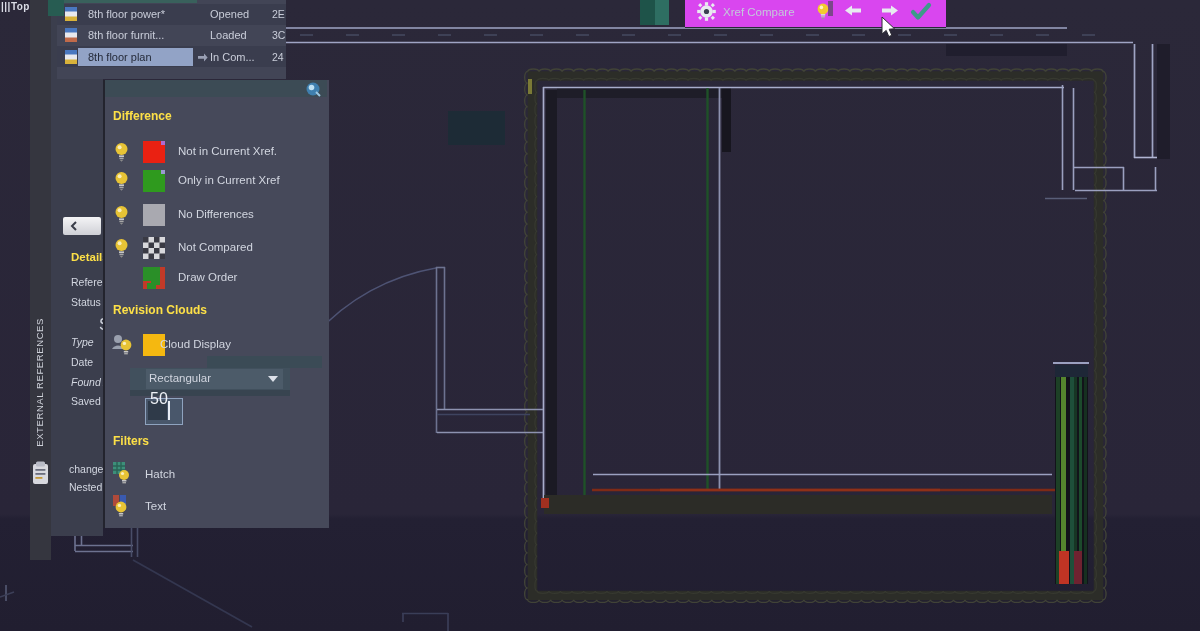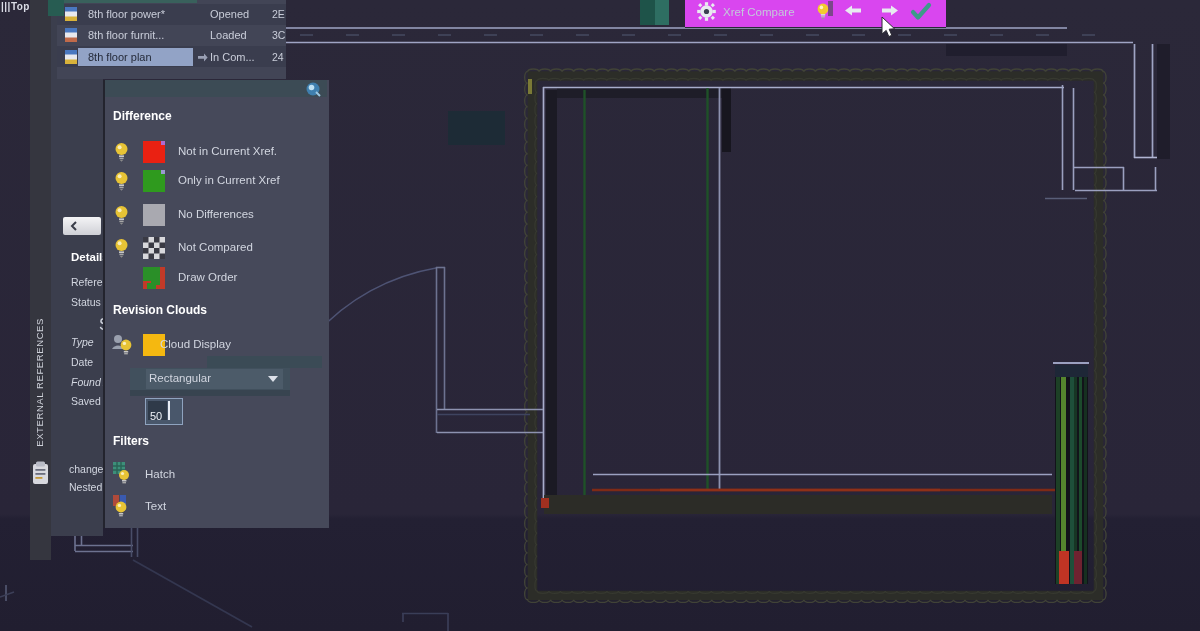--- a/index.html
+++ b/index.html
@@ -1,20 +1,20 @@
 <!DOCTYPE html>
 <html><head><meta charset="utf-8">
 <style>
 html,body{margin:0;padding:0;}
 body{width:1200px;height:631px;overflow:hidden;position:relative;
  font-family:"Liberation Sans",sans-serif;
  background:linear-gradient(180deg,#2b2839 0%,#292538 81.5%,#232033 82.2%,#211e30 100%);}
 .abs{position:absolute;}
 .lbl{color:#d2d6e0;font-size:11.5px;}
-.hdr{color:#ffffff;font-size:12px;font-weight:bold;}
+.hdr{color:#fde047;font-size:12px;font-weight:bold;}
 </style></head>
 <body>
 
 <svg class="abs" style="left:0;top:0;z-index:1" width="1200" height="631" viewBox="0 0 1200 631">
 
   <rect x="448" y="111" width="57" height="34" fill="#1d2b36"></rect>
 
   <rect x="532.5" y="76" width="566" height="519.5" fill="none" stroke="#2c2d28" stroke-width="9.5"></rect>
   <path d="M 527.6 71.5 a 5.8 2.9 0 0 1 11.51 0 a 5.8 2.9 0 0 1 11.51 0 a 5.8 2.9 0 0 1 11.51 0 a 5.8 2.9 0 0 1 11.51 0 a 5.8 2.9 0 0 1 11.51 0 a 5.8 2.9 0 0 1 11.51 0 a 5.8 2.9 0 0 1 11.51 0 a 5.8 2.9 0 0 1 11.51 0 a 5.8 2.9 0 0 1 11.51 0 a 5.8 2.9 0 0 1 11.51 0 a 5.8 2.9 0 0 1 11.51 0 a 5.8 2.9 0 0 1 11.51 0 a 5.8 2.9 0 0 1 11.51 0 a 5.8 2.9 0 0 1 11.51 0 a 5.8 2.9 0 0 1 11.51 0 a 5.8 2.9 0 0 1 11.51 0 a 5.8 2.9 0 0 1 11.51 0 a 5.8 2.9 0 0 1 11.51 0 a 5.8 2.9 0 0 1 11.51 0 a 5.8 2.9 0 0 1 11.51 0 a 5.8 2.9 0 0 1 11.51 0 a 5.8 2.9 0 0 1 11.51 0 a 5.8 2.9 0 0 1 11.51 0 a 5.8 2.9 0 0 1 11.51 0 a 5.8 2.9 0 0 1 11.51 0 a 5.8 2.9 0 0 1 11.51 0 a 5.8 2.9 0 0 1 11.51 0 a 5.8 2.9 0 0 1 11.51 0 a 5.8 2.9 0 0 1 11.51 0 a 5.8 2.9 0 0 1 11.51 0 a 5.8 2.9 0 0 1 11.51 0 a 5.8 2.9 0 0 1 11.51 0 a 5.8 2.9 0 0 1 11.51 0 a 5.8 2.9 0 0 1 11.51 0 a 5.8 2.9 0 0 1 11.51 0 a 5.8 2.9 0 0 1 11.51 0 a 5.8 2.9 0 0 1 11.51 0 a 5.8 2.9 0 0 1 11.51 0 a 5.8 2.9 0 0 1 11.51 0 a 5.8 2.9 0 0 1 11.51 0 a 5.8 2.9 0 0 1 11.51 0 a 5.8 2.9 0 0 1 11.51 0 a 5.8 2.9 0 0 1 11.51 0 a 5.8 2.9 0 0 1 11.51 0 a 5.8 2.9 0 0 1 11.51 0 a 5.8 2.9 0 0 1 11.51 0 a 5.8 2.9 0 0 1 11.51 0 a 5.8 2.9 0 0 1 11.51 0 a 5.8 2.9 0 0 1 11.51 0 a 5.8 2.9 0 0 1 11.51 0 a 2.9 5.8 0 0 1 0 11.74 a 2.9 5.8 0 0 1 0 11.74 a 2.9 5.8 0 0 1 0 11.74 a 2.9 5.8 0 0 1 0 11.74 a 2.9 5.8 0 0 1 0 11.74 a 2.9 5.8 0 0 1 0 11.74 a 2.9 5.8 0 0 1 0 11.74 a 2.9 5.8 0 0 1 0 11.74 a 2.9 5.8 0 0 1 0 11.74 a 2.9 5.8 0 0 1 0 11.74 a 2.9 5.8 0 0 1 0 11.74 a 2.9 5.8 0 0 1 0 11.74 a 2.9 5.8 0 0 1 0 11.74 a 2.9 5.8 0 0 1 0 11.74 a 2.9 5.8 0 0 1 0 11.74 a 2.9 5.8 0 0 1 0 11.74 a 2.9 5.8 0 0 1 0 11.74 a 2.9 5.8 0 0 1 0 11.74 a 2.9 5.8 0 0 1 0 11.74 a 2.9 5.8 0 0 1 0 11.74 a 2.9 5.8 0 0 1 0 11.74 a 2.9 5.8 0 0 1 0 11.74 a 2.9 5.8 0 0 1 0 11.74 a 2.9 5.8 0 0 1 0 11.74 a 2.9 5.8 0 0 1 0 11.74 a 2.9 5.8 0 0 1 0 11.74 a 2.9 5.8 0 0 1 0 11.74 a 2.9 5.8 0 0 1 0 11.74 a 2.9 5.8 0 0 1 0 11.74 a 2.9 5.8 0 0 1 0 11.74 a 2.9 5.8 0 0 1 0 11.74 a 2.9 5.8 0 0 1 0 11.74 a 2.9 5.8 0 0 1 0 11.74 a 2.9 5.8 0 0 1 0 11.74 a 2.9 5.8 0 0 1 0 11.74 a 2.9 5.8 0 0 1 0 11.74 a 2.9 5.8 0 0 1 0 11.74 a 2.9 5.8 0 0 1 0 11.74 a 2.9 5.8 0 0 1 0 11.74 a 2.9 5.8 0 0 1 0 11.74 a 2.9 5.8 0 0 1 0 11.74 a 2.9 5.8 0 0 1 0 11.74 a 2.9 5.8 0 0 1 0 11.74 a 2.9 5.8 0 0 1 0 11.74 a 2.9 5.8 0 0 1 0 11.74 a 5.8 2.9 0 0 1 -11.51 0 a 5.8 2.9 0 0 1 -11.51 0 a 5.8 2.9 0 0 1 -11.51 0 a 5.8 2.9 0 0 1 -11.51 0 a 5.8 2.9 0 0 1 -11.51 0 a 5.8 2.9 0 0 1 -11.51 0 a 5.8 2.9 0 0 1 -11.51 0 a 5.8 2.9 0 0 1 -11.51 0 a 5.8 2.9 0 0 1 -11.51 0 a 5.8 2.9 0 0 1 -11.51 0 a 5.8 2.9 0 0 1 -11.51 0 a 5.8 2.9 0 0 1 -11.51 0 a 5.8 2.9 0 0 1 -11.51 0 a 5.8 2.9 0 0 1 -11.51 0 a 5.8 2.9 0 0 1 -11.51 0 a 5.8 2.9 0 0 1 -11.51 0 a 5.8 2.9 0 0 1 -11.51 0 a 5.8 2.9 0 0 1 -11.51 0 a 5.8 2.9 0 0 1 -11.51 0 a 5.8 2.9 0 0 1 -11.51 0 a 5.8 2.9 0 0 1 -11.51 0 a 5.8 2.9 0 0 1 -11.51 0 a 5.8 2.9 0 0 1 -11.51 0 a 5.8 2.9 0 0 1 -11.51 0 a 5.8 2.9 0 0 1 -11.51 0 a 5.8 2.9 0 0 1 -11.51 0 a 5.8 2.9 0 0 1 -11.51 0 a 5.8 2.9 0 0 1 -11.51 0 a 5.8 2.9 0 0 1 -11.51 0 a 5.8 2.9 0 0 1 -11.51 0 a 5.8 2.9 0 0 1 -11.51 0 a 5.8 2.9 0 0 1 -11.51 0 a 5.8 2.9 0 0 1 -11.51 0 a 5.8 2.9 0 0 1 -11.51 0 a 5.8 2.9 0 0 1 -11.51 0 a 5.8 2.9 0 0 1 -11.51 0 a 5.8 2.9 0 0 1 -11.51 0 a 5.8 2.9 0 0 1 -11.51 0 a 5.8 2.9 0 0 1 -11.51 0 a 5.8 2.9 0 0 1 -11.51 0 a 5.8 2.9 0 0 1 -11.51 0 a 5.8 2.9 0 0 1 -11.51 0 a 5.8 2.9 0 0 1 -11.51 0 a 5.8 2.9 0 0 1 -11.51 0 a 5.8 2.9 0 0 1 -11.51 0 a 5.8 2.9 0 0 1 -11.51 0 a 5.8 2.9 0 0 1 -11.51 0 a 5.8 2.9 0 0 1 -11.51 0 a 5.8 2.9 0 0 1 -11.51 0 a 5.8 2.9 0 0 1 -11.51 0 a 2.9 5.8 0 0 1 0 -11.74 a 2.9 5.8 0 0 1 0 -11.74 a 2.9 5.8 0 0 1 0 -11.74 a 2.9 5.8 0 0 1 0 -11.74 a 2.9 5.8 0 0 1 0 -11.74 a 2.9 5.8 0 0 1 0 -11.74 a 2.9 5.8 0 0 1 0 -11.74 a 2.9 5.8 0 0 1 0 -11.74 a 2.9 5.8 0 0 1 0 -11.74 a 2.9 5.8 0 0 1 0 -11.74 a 2.9 5.8 0 0 1 0 -11.74 a 2.9 5.8 0 0 1 0 -11.74 a 2.9 5.8 0 0 1 0 -11.74 a 2.9 5.8 0 0 1 0 -11.74 a 2.9 5.8 0 0 1 0 -11.74 a 2.9 5.8 0 0 1 0 -11.74 a 2.9 5.8 0 0 1 0 -11.74 a 2.9 5.8 0 0 1 0 -11.74 a 2.9 5.8 0 0 1 0 -11.74 a 2.9 5.8 0 0 1 0 -11.74 a 2.9 5.8 0 0 1 0 -11.74 a 2.9 5.8 0 0 1 0 -11.74 a 2.9 5.8 0 0 1 0 -11.74 a 2.9 5.8 0 0 1 0 -11.74 a 2.9 5.8 0 0 1 0 -11.74 a 2.9 5.8 0 0 1 0 -11.74 a 2.9 5.8 0 0 1 0 -11.74 a 2.9 5.8 0 0 1 0 -11.74 a 2.9 5.8 0 0 1 0 -11.74 a 2.9 5.8 0 0 1 0 -11.74 a 2.9 5.8 0 0 1 0 -11.74 a 2.9 5.8 0 0 1 0 -11.74 a 2.9 5.8 0 0 1 0 -11.74 a 2.9 5.8 0 0 1 0 -11.74 a 2.9 5.8 0 0 1 0 -11.74 a 2.9 5.8 0 0 1 0 -11.74 a 2.9 5.8 0 0 1 0 -11.74 a 2.9 5.8 0 0 1 0 -11.74 a 2.9 5.8 0 0 1 0 -11.74 a 2.9 5.8 0 0 1 0 -11.74 a 2.9 5.8 0 0 1 0 -11.74 a 2.9 5.8 0 0 1 0 -11.74 a 2.9 5.8 0 0 1 0 -11.74 a 2.9 5.8 0 0 1 0 -11.74 a 2.9 5.8 0 0 1 0 -11.74" fill="none" stroke="#414337" stroke-width="1.4"></path>
   <path d="M 537.2 80.7 a 5.8 2.3 0 0 1 11.60 0 a 5.8 2.3 0 0 1 11.60 0 a 5.8 2.3 0 0 1 11.60 0 a 5.8 2.3 0 0 1 11.60 0 a 5.8 2.3 0 0 1 11.60 0 a 5.8 2.3 0 0 1 11.60 0 a 5.8 2.3 0 0 1 11.60 0 a 5.8 2.3 0 0 1 11.60 0 a 5.8 2.3 0 0 1 11.60 0 a 5.8 2.3 0 0 1 11.60 0 a 5.8 2.3 0 0 1 11.60 0 a 5.8 2.3 0 0 1 11.60 0 a 5.8 2.3 0 0 1 11.60 0 a 5.8 2.3 0 0 1 11.60 0 a 5.8 2.3 0 0 1 11.60 0 a 5.8 2.3 0 0 1 11.60 0 a 5.8 2.3 0 0 1 11.60 0 a 5.8 2.3 0 0 1 11.60 0 a 5.8 2.3 0 0 1 11.60 0 a 5.8 2.3 0 0 1 11.60 0 a 5.8 2.3 0 0 1 11.60 0 a 5.8 2.3 0 0 1 11.60 0 a 5.8 2.3 0 0 1 11.60 0 a 5.8 2.3 0 0 1 11.60 0 a 5.8 2.3 0 0 1 11.60 0 a 5.8 2.3 0 0 1 11.60 0 a 5.8 2.3 0 0 1 11.60 0 a 5.8 2.3 0 0 1 11.60 0 a 5.8 2.3 0 0 1 11.60 0 a 5.8 2.3 0 0 1 11.60 0 a 5.8 2.3 0 0 1 11.60 0 a 5.8 2.3 0 0 1 11.60 0 a 5.8 2.3 0 0 1 11.60 0 a 5.8 2.3 0 0 1 11.60 0 a 5.8 2.3 0 0 1 11.60 0 a 5.8 2.3 0 0 1 11.60 0 a 5.8 2.3 0 0 1 11.60 0 a 5.8 2.3 0 0 1 11.60 0 a 5.8 2.3 0 0 1 11.60 0 a 5.8 2.3 0 0 1 11.60 0 a 5.8 2.3 0 0 1 11.60 0 a 5.8 2.3 0 0 1 11.60 0 a 5.8 2.3 0 0 1 11.60 0 a 5.8 2.3 0 0 1 11.60 0 a 5.8 2.3 0 0 1 11.60 0 a 5.8 2.3 0 0 1 11.60 0 a 5.8 2.3 0 0 1 11.60 0 a 5.8 2.3 0 0 1 11.60 0 a 2.3 5.8 0 0 1 0 11.60 a 2.3 5.8 0 0 1 0 11.60 a 2.3 5.8 0 0 1 0 11.60 a 2.3 5.8 0 0 1 0 11.60 a 2.3 5.8 0 0 1 0 11.60 a 2.3 5.8 0 0 1 0 11.60 a 2.3 5.8 0 0 1 0 11.60 a 2.3 5.8 0 0 1 0 11.60 a 2.3 5.8 0 0 1 0 11.60 a 2.3 5.8 0 0 1 0 11.60 a 2.3 5.8 0 0 1 0 11.60 a 2.3 5.8 0 0 1 0 11.60 a 2.3 5.8 0 0 1 0 11.60 a 2.3 5.8 0 0 1 0 11.60 a 2.3 5.8 0 0 1 0 11.60 a 2.3 5.8 0 0 1 0 11.60 a 2.3 5.8 0 0 1 0 11.60 a 2.3 5.8 0 0 1 0 11.60 a 2.3 5.8 0 0 1 0 11.60 a 2.3 5.8 0 0 1 0 11.60 a 2.3 5.8 0 0 1 0 11.60 a 2.3 5.8 0 0 1 0 11.60 a 2.3 5.8 0 0 1 0 11.60 a 2.3 5.8 0 0 1 0 11.60 a 2.3 5.8 0 0 1 0 11.60 a 2.3 5.8 0 0 1 0 11.60 a 2.3 5.8 0 0 1 0 11.60 a 2.3 5.8 0 0 1 0 11.60 a 2.3 5.8 0 0 1 0 11.60 a 2.3 5.8 0 0 1 0 11.60 a 2.3 5.8 0 0 1 0 11.60 a 2.3 5.8 0 0 1 0 11.60 a 2.3 5.8 0 0 1 0 11.60 a 2.3 5.8 0 0 1 0 11.60 a 2.3 5.8 0 0 1 0 11.60 a 2.3 5.8 0 0 1 0 11.60 a 2.3 5.8 0 0 1 0 11.60 a 2.3 5.8 0 0 1 0 11.60 a 2.3 5.8 0 0 1 0 11.60 a 2.3 5.8 0 0 1 0 11.60 a 2.3 5.8 0 0 1 0 11.60 a 2.3 5.8 0 0 1 0 11.60 a 2.3 5.8 0 0 1 0 11.60 a 2.3 5.8 0 0 1 0 11.60 a 5.8 2.3 0 0 1 -11.60 0 a 5.8 2.3 0 0 1 -11.60 0 a 5.8 2.3 0 0 1 -11.60 0 a 5.8 2.3 0 0 1 -11.60 0 a 5.8 2.3 0 0 1 -11.60 0 a 5.8 2.3 0 0 1 -11.60 0 a 5.8 2.3 0 0 1 -11.60 0 a 5.8 2.3 0 0 1 -11.60 0 a 5.8 2.3 0 0 1 -11.60 0 a 5.8 2.3 0 0 1 -11.60 0 a 5.8 2.3 0 0 1 -11.60 0 a 5.8 2.3 0 0 1 -11.60 0 a 5.8 2.3 0 0 1 -11.60 0 a 5.8 2.3 0 0 1 -11.60 0 a 5.8 2.3 0 0 1 -11.60 0 a 5.8 2.3 0 0 1 -11.60 0 a 5.8 2.3 0 0 1 -11.60 0 a 5.8 2.3 0 0 1 -11.60 0 a 5.8 2.3 0 0 1 -11.60 0 a 5.8 2.3 0 0 1 -11.60 0 a 5.8 2.3 0 0 1 -11.60 0 a 5.8 2.3 0 0 1 -11.60 0 a 5.8 2.3 0 0 1 -11.60 0 a 5.8 2.3 0 0 1 -11.60 0 a 5.8 2.3 0 0 1 -11.60 0 a 5.8 2.3 0 0 1 -11.60 0 a 5.8 2.3 0 0 1 -11.60 0 a 5.8 2.3 0 0 1 -11.60 0 a 5.8 2.3 0 0 1 -11.60 0 a 5.8 2.3 0 0 1 -11.60 0 a 5.8 2.3 0 0 1 -11.60 0 a 5.8 2.3 0 0 1 -11.60 0 a 5.8 2.3 0 0 1 -11.60 0 a 5.8 2.3 0 0 1 -11.60 0 a 5.8 2.3 0 0 1 -11.60 0 a 5.8 2.3 0 0 1 -11.60 0 a 5.8 2.3 0 0 1 -11.60 0 a 5.8 2.3 0 0 1 -11.60 0 a 5.8 2.3 0 0 1 -11.60 0 a 5.8 2.3 0 0 1 -11.60 0 a 5.8 2.3 0 0 1 -11.60 0 a 5.8 2.3 0 0 1 -11.60 0 a 5.8 2.3 0 0 1 -11.60 0 a 5.8 2.3 0 0 1 -11.60 0 a 5.8 2.3 0 0 1 -11.60 0 a 5.8 2.3 0 0 1 -11.60 0 a 5.8 2.3 0 0 1 -11.60 0 a 5.8 2.3 0 0 1 -11.60 0 a 2.3 5.8 0 0 1 0 -11.60 a 2.3 5.8 0 0 1 0 -11.60 a 2.3 5.8 0 0 1 0 -11.60 a 2.3 5.8 0 0 1 0 -11.60 a 2.3 5.8 0 0 1 0 -11.60 a 2.3 5.8 0 0 1 0 -11.60 a 2.3 5.8 0 0 1 0 -11.60 a 2.3 5.8 0 0 1 0 -11.60 a 2.3 5.8 0 0 1 0 -11.60 a 2.3 5.8 0 0 1 0 -11.60 a 2.3 5.8 0 0 1 0 -11.60 a 2.3 5.8 0 0 1 0 -11.60 a 2.3 5.8 0 0 1 0 -11.60 a 2.3 5.8 0 0 1 0 -11.60 a 2.3 5.8 0 0 1 0 -11.60 a 2.3 5.8 0 0 1 0 -11.60 a 2.3 5.8 0 0 1 0 -11.60 a 2.3 5.8 0 0 1 0 -11.60 a 2.3 5.8 0 0 1 0 -11.60 a 2.3 5.8 0 0 1 0 -11.60 a 2.3 5.8 0 0 1 0 -11.60 a 2.3 5.8 0 0 1 0 -11.60 a 2.3 5.8 0 0 1 0 -11.60 a 2.3 5.8 0 0 1 0 -11.60 a 2.3 5.8 0 0 1 0 -11.60 a 2.3 5.8 0 0 1 0 -11.60 a 2.3 5.8 0 0 1 0 -11.60 a 2.3 5.8 0 0 1 0 -11.60 a 2.3 5.8 0 0 1 0 -11.60 a 2.3 5.8 0 0 1 0 -11.60 a 2.3 5.8 0 0 1 0 -11.60 a 2.3 5.8 0 0 1 0 -11.60 a 2.3 5.8 0 0 1 0 -11.60 a 2.3 5.8 0 0 1 0 -11.60 a 2.3 5.8 0 0 1 0 -11.60 a 2.3 5.8 0 0 1 0 -11.60 a 2.3 5.8 0 0 1 0 -11.60 a 2.3 5.8 0 0 1 0 -11.60 a 2.3 5.8 0 0 1 0 -11.60 a 2.3 5.8 0 0 1 0 -11.60 a 2.3 5.8 0 0 1 0 -11.60 a 2.3 5.8 0 0 1 0 -11.60 a 2.3 5.8 0 0 1 0 -11.60 a 2.3 5.8 0 0 1 0 -11.60" fill="none" stroke="#373930" stroke-width="1.2"></path>
@@ -297,21 +297,21 @@
   <div class="abs" style="left:25px;top:288px;width:160px;height:22px;background:#41505d;"></div>
   <div class="abs" style="left:41px;top:289px;width:137px;height:20px;background:#4c5b69;"></div>
   <div class="abs" style="left:25px;top:310px;width:160px;height:6px;background:#384450;"></div>
   <div class="abs lbl" style="left:44px;top:292px;font-size:11.5px;">Rectangular</div>
   <svg class="abs" style="left:162px;top:294px" width="12" height="10">
       <path d="M1 2 l5 6 5-6 z" fill="#dde1ea"></path>
     </svg>
 
   <div class="abs" style="left:40px;top:318px;width:36px;height:25px;background:#49576b;border:1px solid #8fa3bf;"></div>
   <div class="abs" style="left:43px;top:321px;width:19px;height:19px;background:#2f3a49;"></div>
-  <div class="abs lbl" style="left:45px;top:330px;font-size:11px;color:#eef1f6;">50</div>
+  <div class="abs lbl" style="left:45px;top:310px;font-size:16px;color:#eef1f6;">50</div>
   <div class="abs" style="left:63px;top:321px;width:1.6px;height:19px;background:#e8ecf4;"></div>
 
   <div class="abs hdr" style="left:8px;top:354px;">Filters</div>
 
   <svg class="abs" style="left:7px;top:381px" width="20" height="24" viewBox="0 0 20 24">
     <rect x="1" y="1" width="12" height="12" fill="#3d8f7a"></rect>
     <path d="M1 5 l12 0 M1 9 l12 0 M5 1 l0 12 M9 1 l0 12" stroke="#2a6355" stroke-width="1.4"></path>
     <circle cx="12" cy="14" r="5" fill="#e7c335"></circle>
     <circle cx="10.5" cy="12.5" r="1.6" fill="#faeebb"></circle>
     <rect x="10" y="19" width="4.4" height="1.5" fill="#c8c8c8"></rect>

